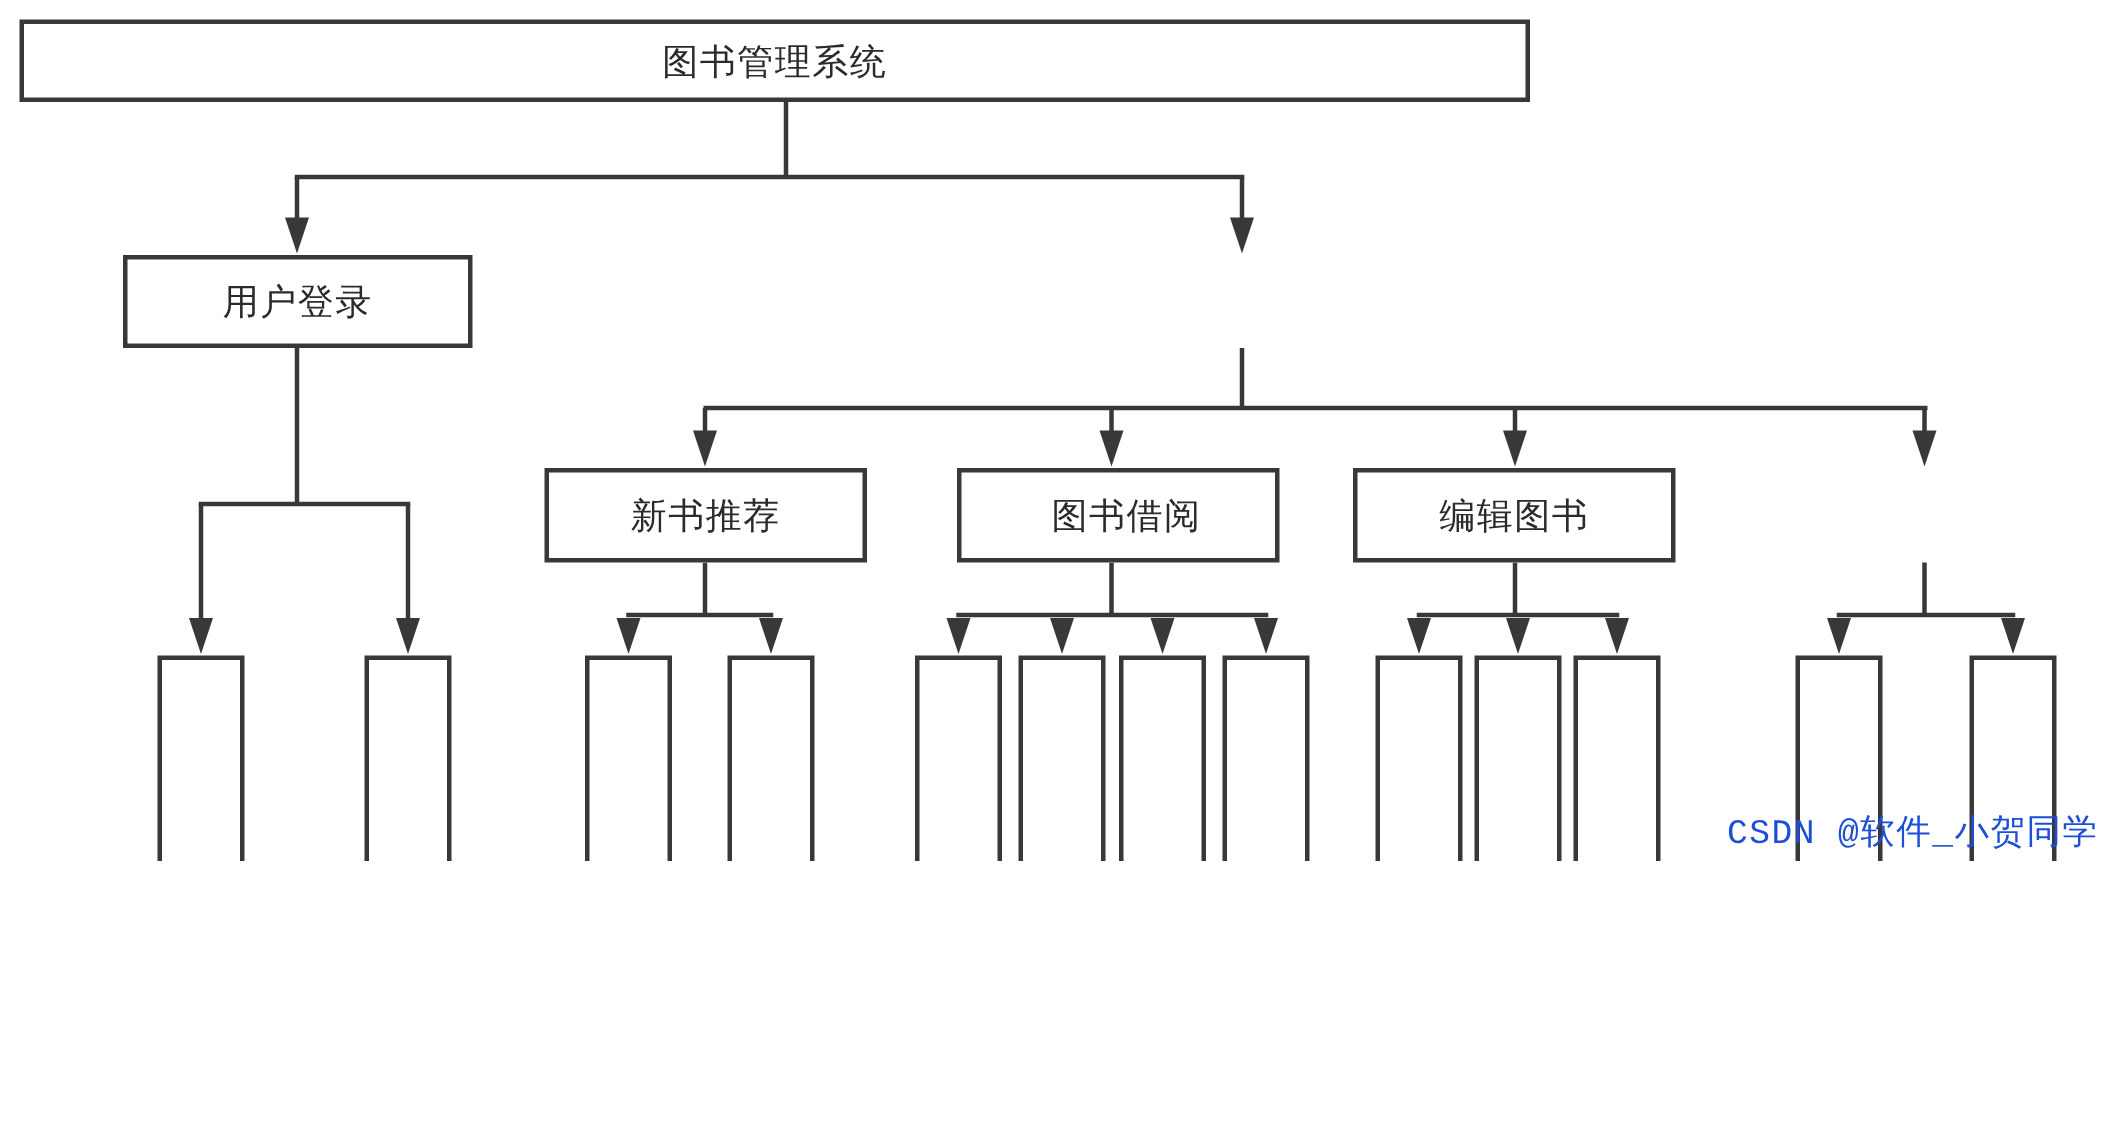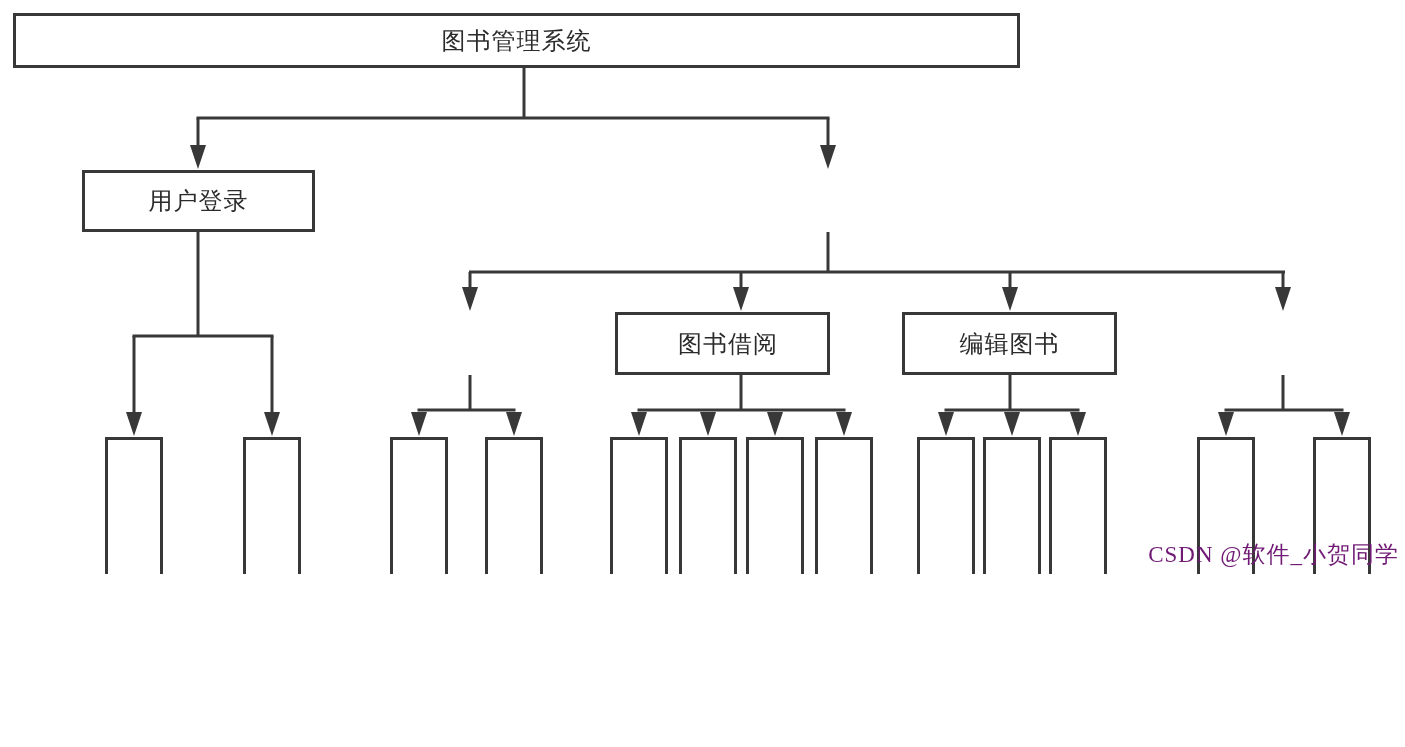--- a/index.html
+++ b/index.html
@@ -1,20 +1,20 @@
 <!DOCTYPE html>
 <html><head>
 <meta charset="utf-8">
 <style>
   html,body{margin:0;padding:0;background:#ffffff;}
   #stage{
     position:relative;
     width:1405px;height:574px;
     background:#ffffff;
-    font-family:Liberation Serif, serif;
+    font-family:Liberation Mono, monospace;
     overflow:hidden;
   }
   .box{
     position:absolute;
     box-sizing:border-box;
     background:#ffffff;
     border:3px solid #383838;
     display:flex;
     align-items:center;
     justify-content:center;
@@ -33,39 +33,39 @@
   }
   
   .n-root{left:13px;top:13px;width:1007px;height:55px;}
   
   .n-l2{top:170px;width:233px;height:62px;}
   .n-login{left:82px;}
   .n-mgmt{left:712px;}
   
   .n-l3{top:312px;width:215px;height:63px;}
   .n-rec{left:363px;}
-  .n-bor{left:615px;padding-left:11px;}
+  .n-bor{left:638px;padding-left:11px;}
   .n-cur{left:902px;}
   .n-his{left:1176px;}
   
   .n-l4{top:437px;width:58px;height:298px;}
   .x105{left:105px;} .x243{left:243px;}
   .x390{left:390px;} .x485{left:485px;}
   .x610{left:610px;} .x679{left:679px;} .x746{left:746px;} .x815{left:815px;}
   .x917{left:917px;} .x983{left:983px;} .x1049{left:1049px;}
   .x1197{left:1197px;} .x1313{left:1313px;}
 
   #connectors{position:absolute;left:0;top:0;z-index:0;}
   .box{z-index:1;}
   #watermark{
     position:absolute;
     right:6px;bottom:4px;
     z-index:5;
     font-size:23px;
-    color:#701a75;
+    color:#1d4ed8;
     letter-spacing:1px;
     white-space:nowrap;
   }
 </style>
 </head>
 <body>
 
 <div id="stage">
 
   <svg id="connectors" width="1405" height="747" viewBox="0 0 1405 747" xmlns="http://www.w3.org/2000/svg">
@@ -124,20 +124,21 @@
 
       <path d="M1226 436 L1218 412 L1234 412 Z"></path>
       <path d="M1342 436 L1334 412 L1350 412 Z"></path>
     </g>
   </svg>
 
   <div class="box n-root">图书管理系统</div>
 
   <div class="box n-l2 n-login">用户登录</div>
 
+  <div class="box n-l3 n-rec">新书推荐</div>
   <div class="box n-l3 n-bor">图书借阅</div>
   <div class="box n-l3 n-cur">编辑图书</div>
 
   <div class="box vbox n-l4 x105">用户登录</div>
   <div class="box vbox n-l4 x243">注销登录</div>
 
   <div class="box vbox n-l4 x390">查询图书</div>
   <div class="box vbox n-l4 x485">借阅图书</div>
 
   <div class="box vbox n-l4 x610">查询图书</div>

